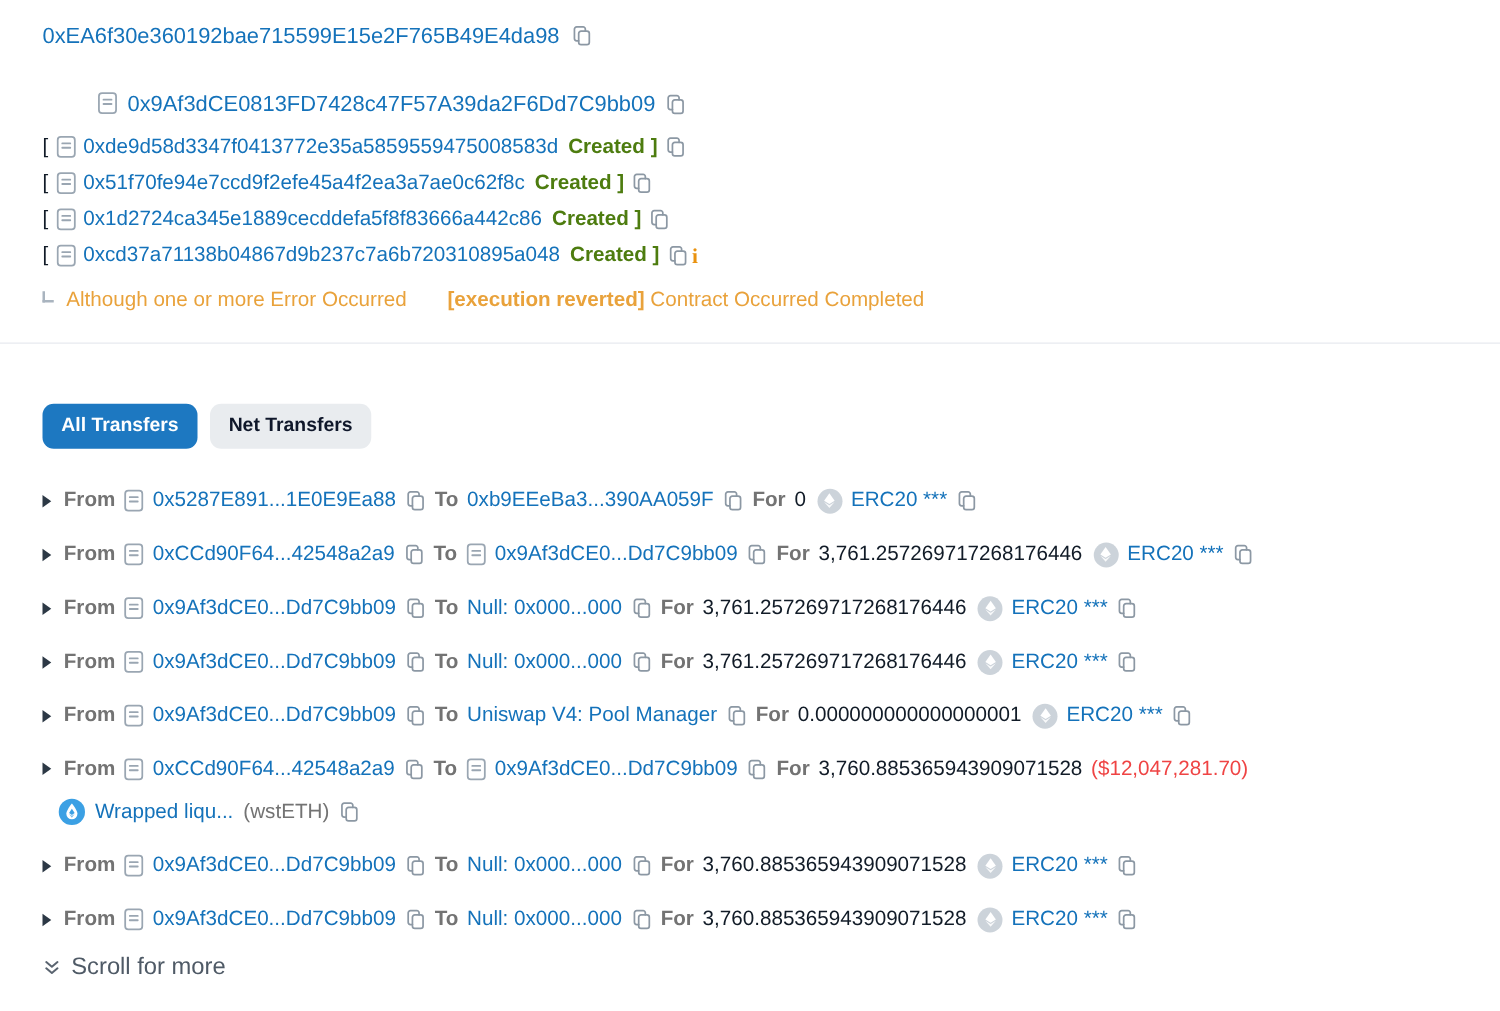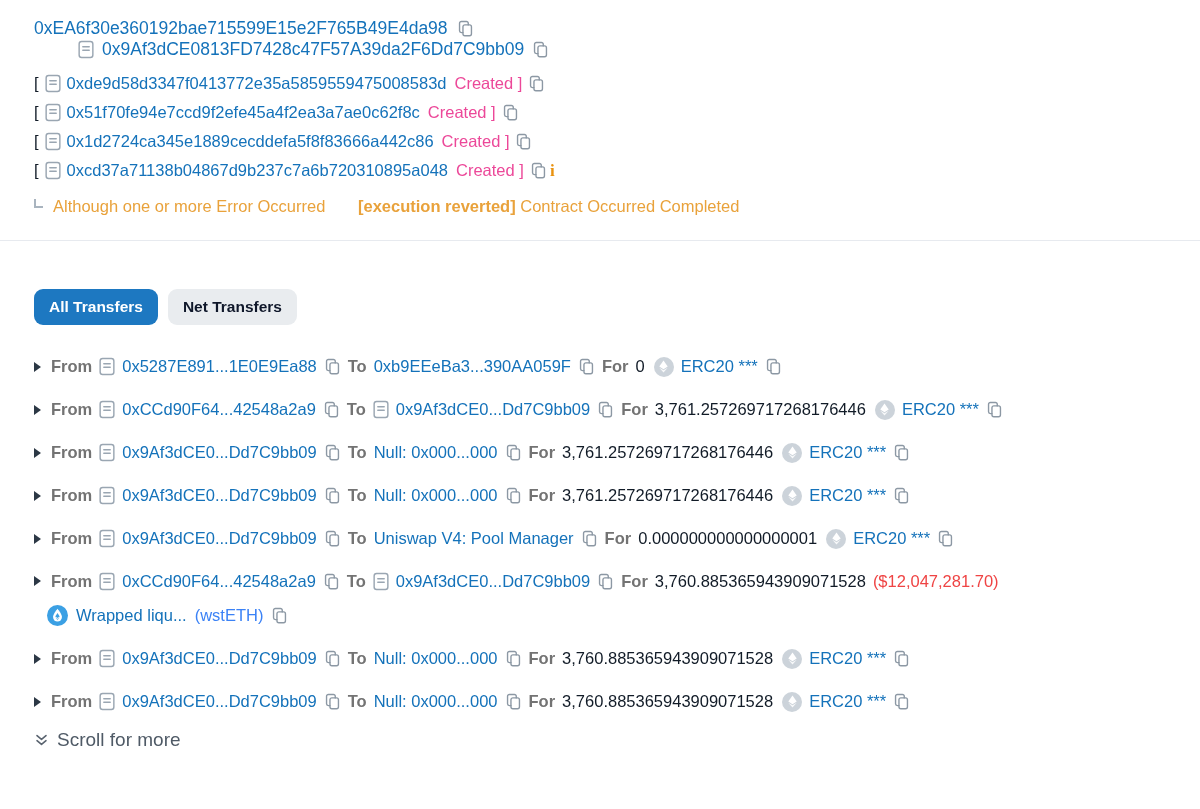--- a/index.html
+++ b/index.html
@@ -8,25 +8,25 @@
     font-family: "Liberation Sans", "DejaVu Sans", sans-serif;
     color: #111b27;
     font-size: 16.5px;
   }
   a { text-decoration: none; color: #1472ba; cursor: pointer; }
   .container { padding: 10px 0 0 0; }
   .pad { padding-left: 34px; padding-right: 34px; }
 
   
   .main-address-row { display: flex; align-items: center; gap: 9px; padding-top: 8px; font-size: 17.5px; }
-  .contract-row { display: flex; align-items: center; gap: 8px; font-size: 17.5px; padding-left: 44px; }
+  .contract-row { display: flex; gap: 8px; margin-top: 34px; font-size: 17.5px; padding-left: 44px; }
   .created-list { margin-top: 9px; }
   .created-row { display: flex; align-items: center; gap: 6px; height: 29px; font-size: 16.5px; }
   .bracket { color: #111b27; }
-  .created-label { color: #ec4899; margin-left: 2px; }
+  .created-label { color: #4d7c0f; margin-left: 2px; font-weight: bold; }
 
   .warning-row { display: flex; align-items: center; gap: 10px; margin-top: 12px; margin-bottom: 24px; }
   .corner-glyph { width: 9px; height: 9px; border-left: 2px solid #a9b4bf; border-bottom: 2px solid #a9b4bf; margin-top: -6px; flex: none; }
   .warning-text { color: #e9a23b; font-size: 16.5px; }
   .warning-text b { font-weight: 700; padding-left: 28px; }
 
   .divider { border: none; border-top: 1px solid #e7eaef; margin: 0; }
 
   
   .tabs { display: flex; gap: 10px; margin-top: 28px; }
@@ -50,21 +50,21 @@
   .doc-icon { display: inline-flex; flex: none; }
   .eth-badge {
     width: 20px; height: 20px; border-radius: 50%; background: #ccd3da;
     display: inline-flex; align-items: center; justify-content: center; flex: none; margin-left: 2px;
   }
   .wsteth-badge {
     width: 21px; height: 21px; border-radius: 50%; background: #3ba0e4;
     display: inline-flex; align-items: center; justify-content: center; flex: none;
   }
   .token-line { flex-basis: 100%; display: flex; align-items: center; gap: 8px; margin-top: 14px; padding-left: 13px; }
-  .sym { color: #3b82f6; }
+  .sym { color: #737373; }
   .info-i { color: #e9920f; font-weight: 700; font-size: 17px; font-family: "Liberation Serif", serif; cursor: pointer; margin-left: -3px; }
 
   
   .scroll-more { display: flex; align-items: center; gap: 8px; color: #4f5a66; font-size: 19px; margin-top: 6px; padding-bottom: 16px; }
 </style>
 </head>
 <body>
 
 <div class="container">
   <div class="pad">

